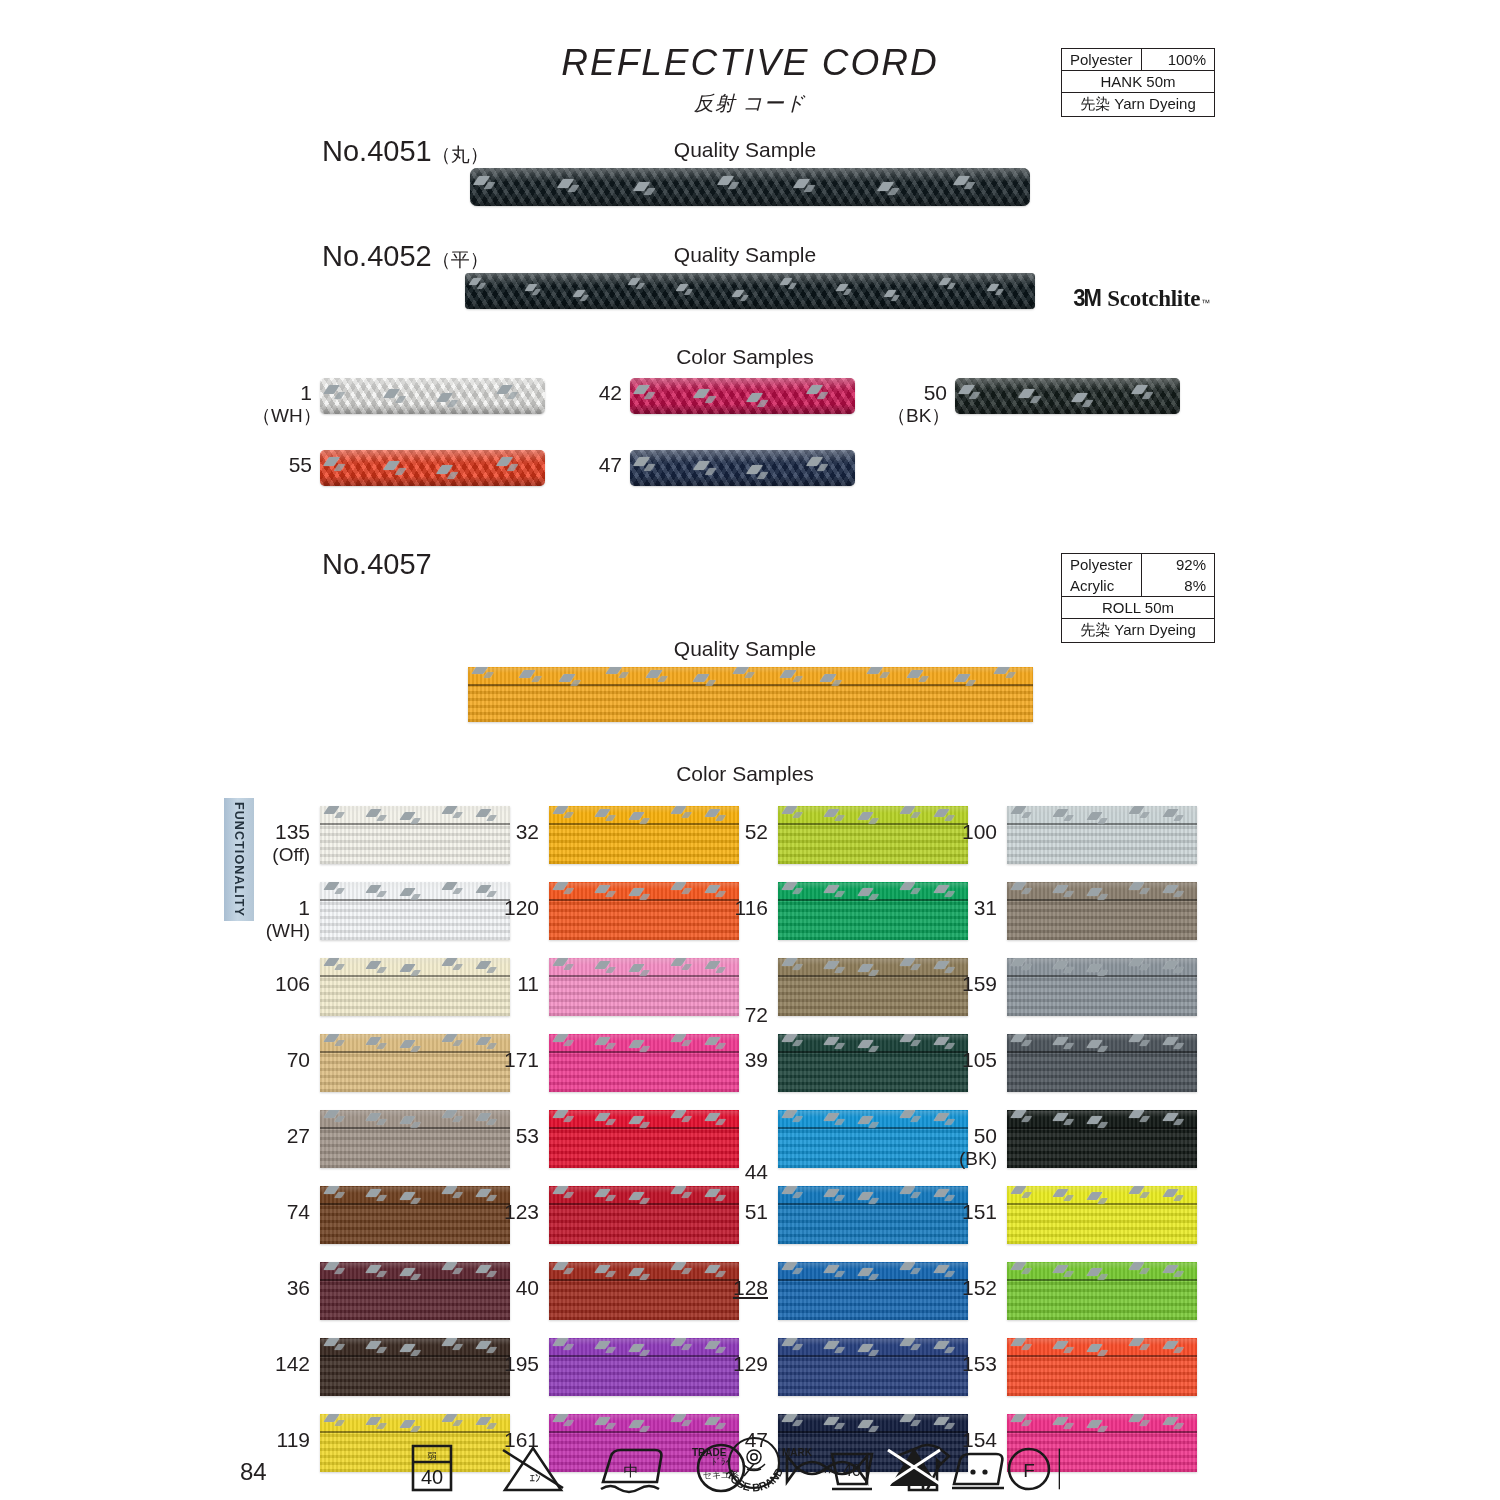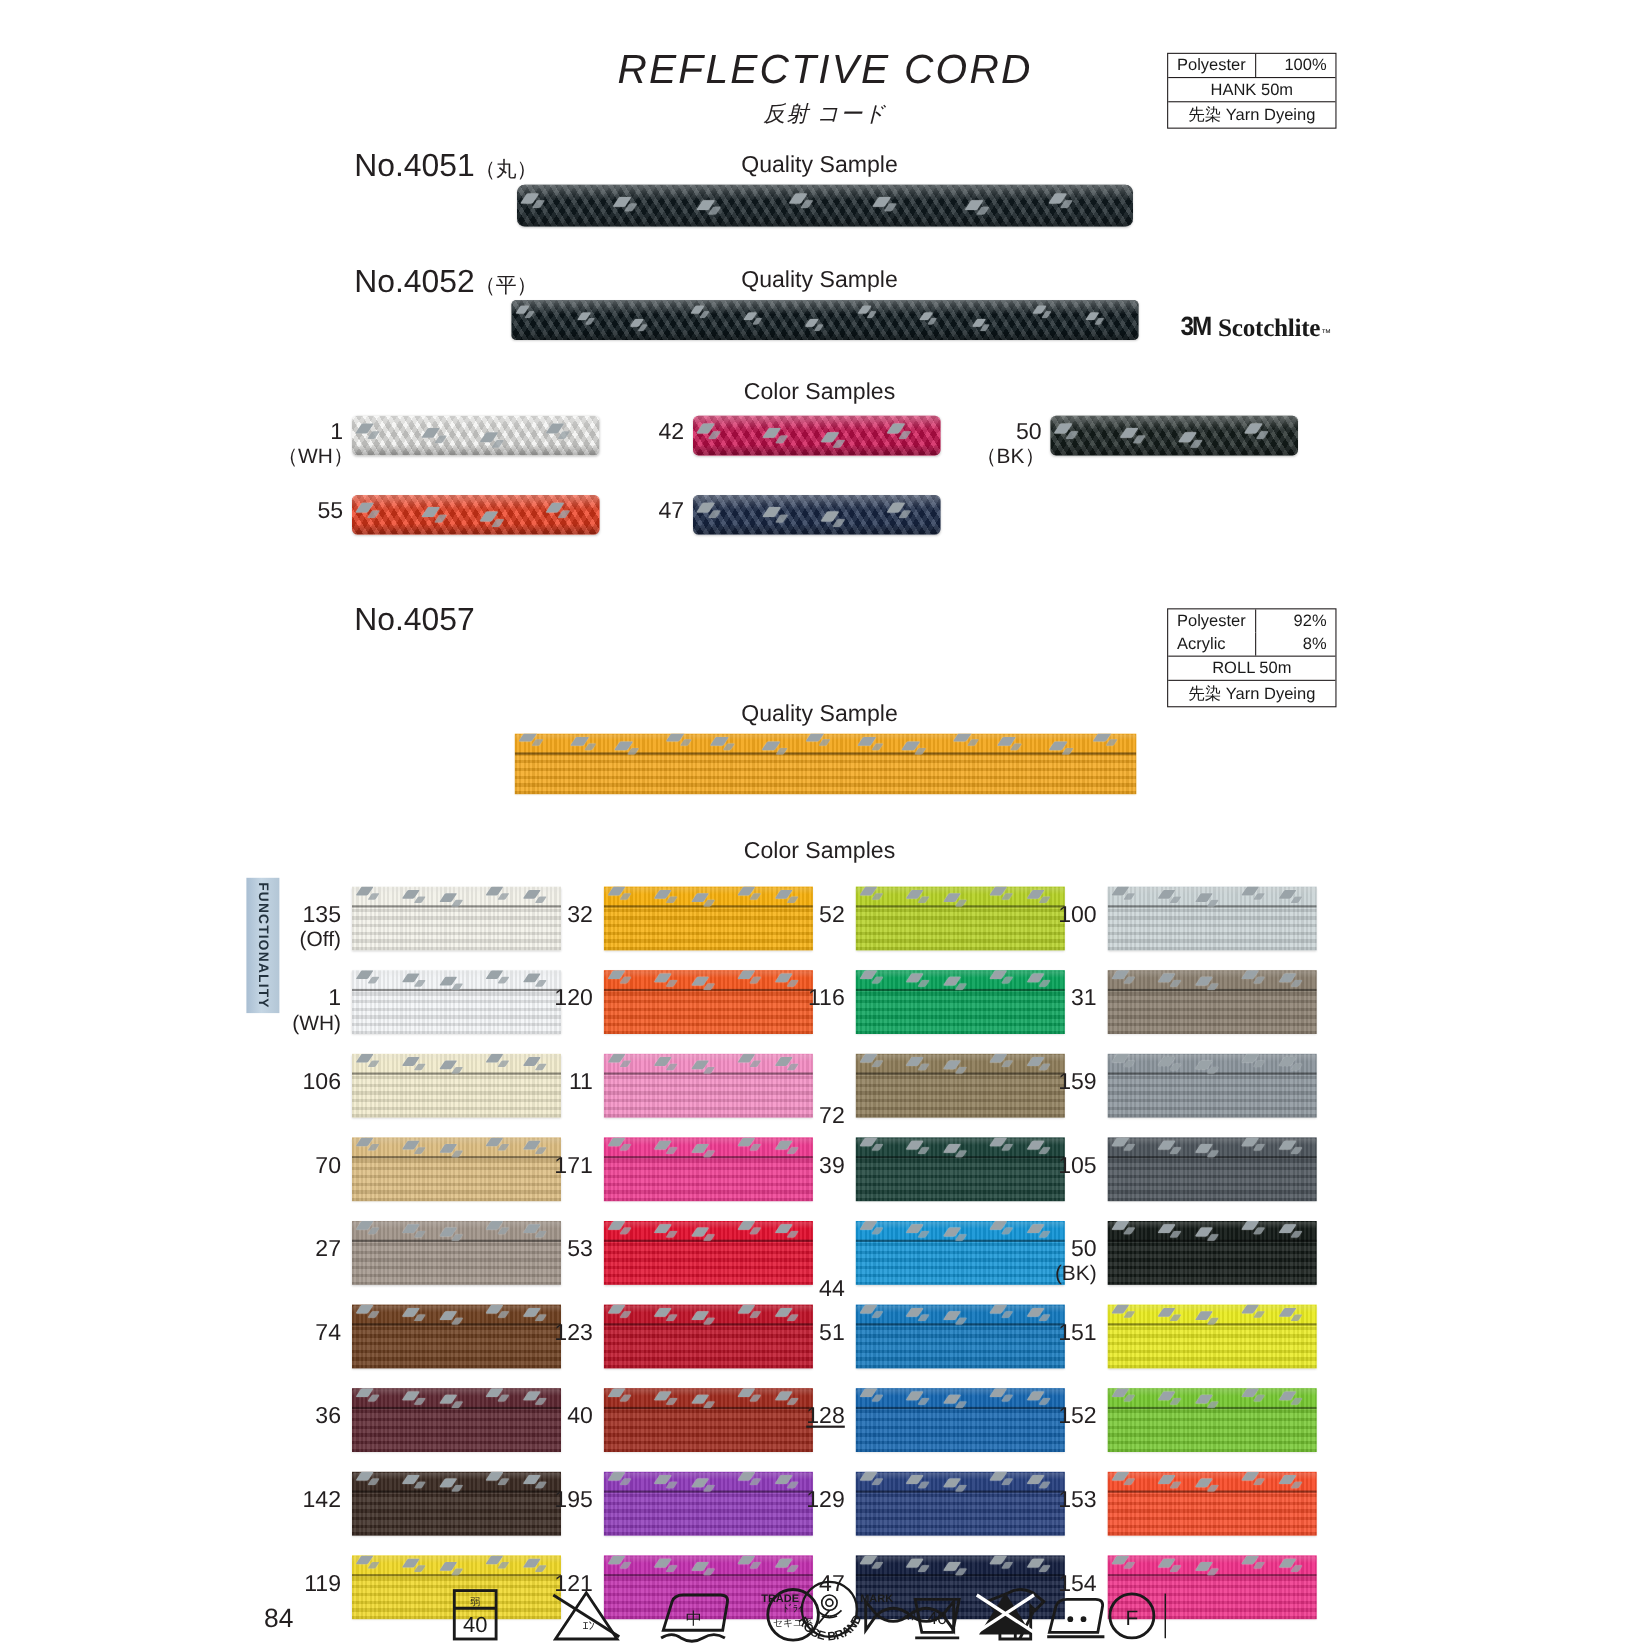--- a/index.html
+++ b/index.html
@@ -1040,21 +1040,21 @@
           <i style="left:48px;top:2.9000000000000004px;width:11px;height:8px;"></i>
           <i style="left:58.45px;top:8.9px;width:6.6px;height:6.4px;opacity:.8"></i>
           <i style="left:82px;top:5.9px;width:11px;height:8px;"></i>
           <i style="left:92.45px;top:11.9px;width:6.6px;height:6.4px;opacity:.8"></i>
           <i style="left:124px;top:-0.09999999999999964px;width:11px;height:8px;"></i>
           <i style="left:134.45px;top:5.9px;width:6.6px;height:6.4px;opacity:.8"></i>
           <i style="left:158px;top:2.9000000000000004px;width:11px;height:8px;"></i>
           <i style="left:168.45px;top:8.9px;width:6.6px;height:6.4px;opacity:.8"></i>
         </div>
       </div>
-      <div class="code" style="position: absolute; left: 479px; top: 1428px; width: 60px;"><span>121</span></div>
+      <div class="code" style="position: absolute; left: 479px; top: 1428px; width: 60px;"><span>161</span></div>
       <div class="bar piping" style="position: absolute; left: 549px; top: 1414px; width: 190px; height: 58px; background: rgb(194, 47, 174);">
         <div class="tapev" style="top:0"></div>
         <div class="welt">
           <div class="hi"></div>
         </div>
         <div class="seam"></div>
         <div class="tape"></div>
         <div class="refl">
           <i style="left:6px;top:-0.09999999999999964px;width:11px;height:8px;"></i>
           <i style="left:16.45px;top:5.9px;width:6.6px;height:6.4px;opacity:.8"></i>

